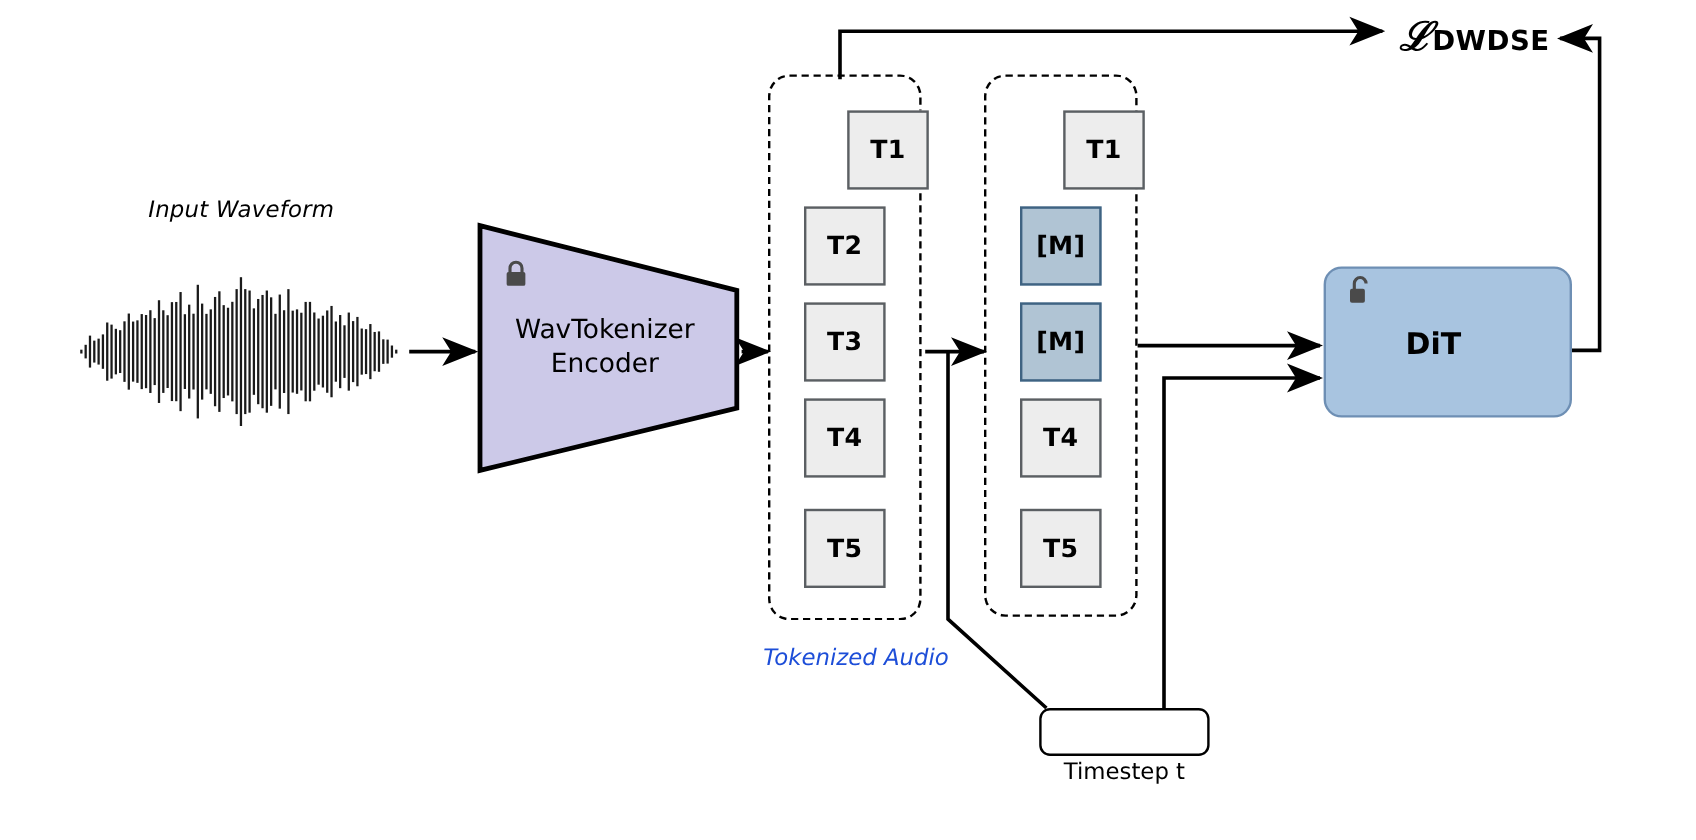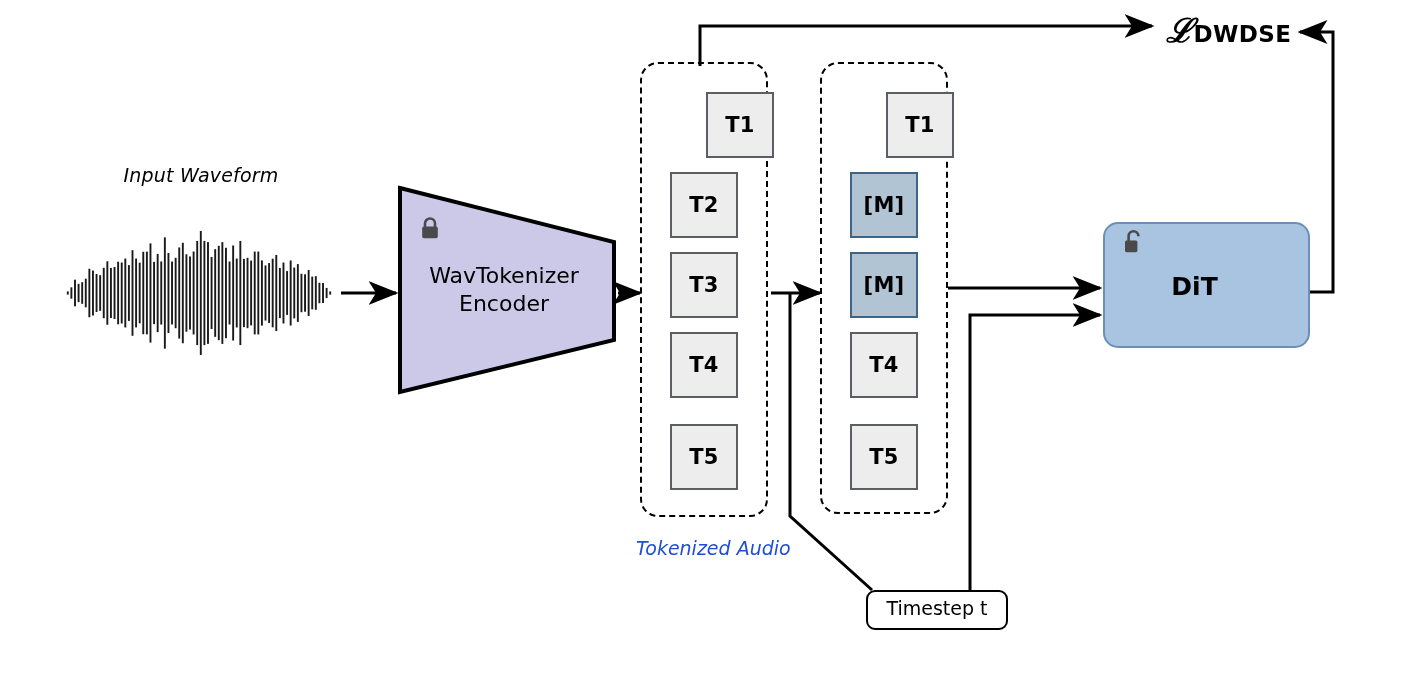--- a/index.html
+++ b/index.html
@@ -160,21 +160,21 @@
     top: 590px;
     width: 142px;
     height: 40px;
     box-sizing: border-box;
     background: #ffffff;
     border: 2.5px solid #000;
     border-radius: 9px;
   }
   #timestep-label {
     left: 866px;
-    top: 597px;
+    top: 632px;
     width: 142px;
     text-align: center;
     font-size: 19px;
     color: #000;
   }
 
   
   #loss-label {
     left: 1166px;
     top: 14px;

